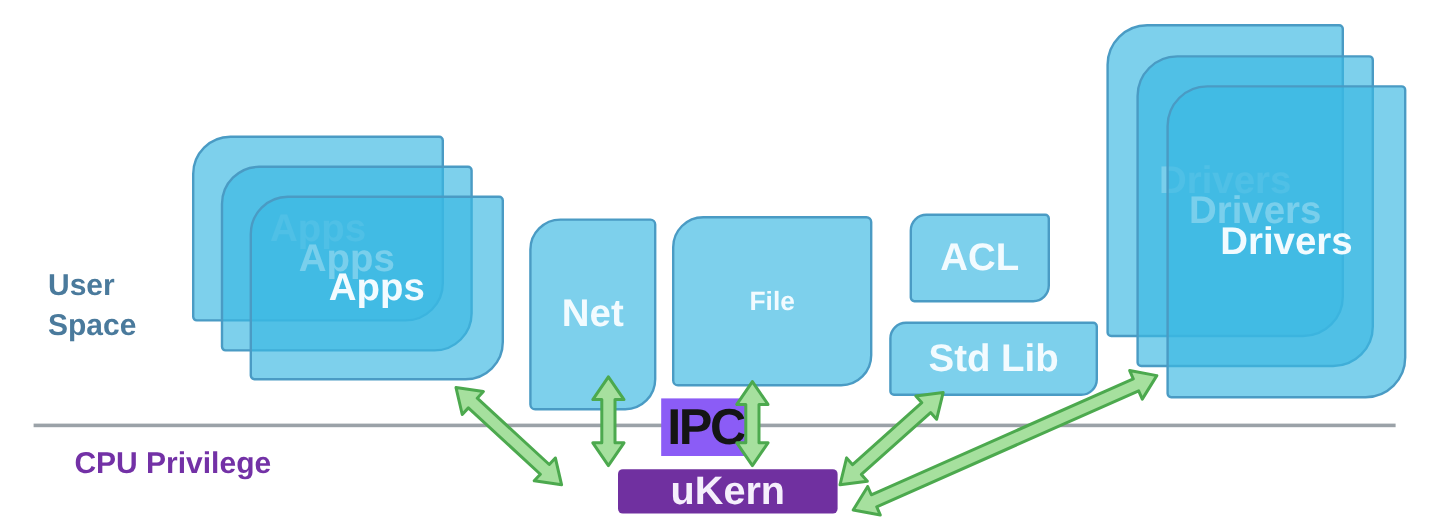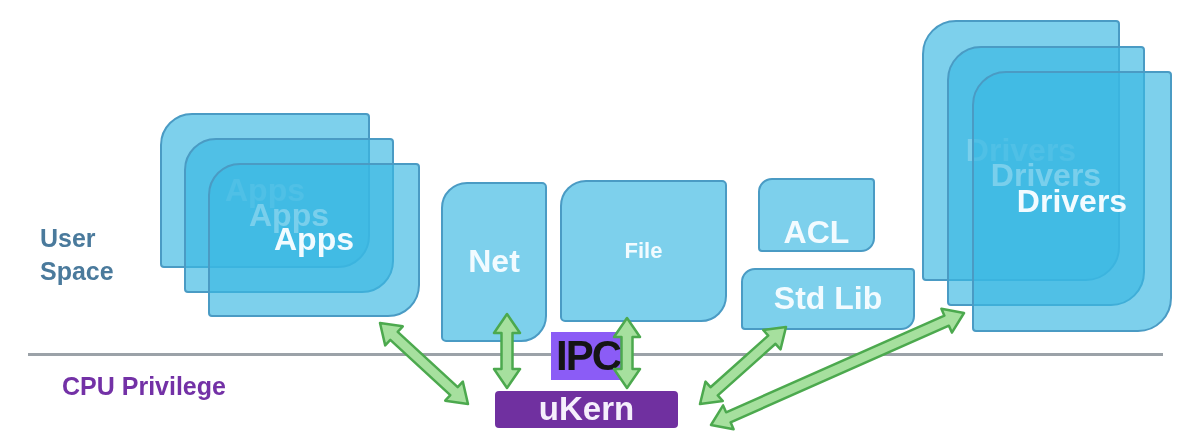--- a/index.html
+++ b/index.html
@@ -32,29 +32,29 @@
     color:var(--box-label-text);text-align:center;white-space:nowrap;
   }
   
   .b-apps-back  {left:160px;top:113px;width:210px;height:155px;border-radius:32px 4px 32px 4px;}
   .b-apps-mid   {left:184px;top:138px;width:210px;height:155px;border-radius:32px 4px 32px 4px;}
   .b-apps-front {left:208px;top:163px;width:212px;height:154px;border-radius:32px 4px 32px 4px;}
   
   .b-net        {left:441px;top:182px;width:106px;height:160px;border-radius:26px 5px 26px 5px;}
   .b-fs         {left:560px;top:180px;width:167px;height:142px;border-radius:26px 5px 26px 5px;}
   .b-fs .lbl{font-size:22px;}
-  .b-acl        {left:758px;top:178px;width:117px;height:74px;border-radius:14px 4px 14px 4px;justify-content:flex-end;}
+  .b-acl        {left:758px;top:178px;width:117px;height:74px;border-radius:14px 4px 14px 4px;}
   .b-stdlib     {left:741px;top:268px;width:174px;height:62px;border-radius:14px 4px 14px 4px;}
   
   .b-drv-back   {left:922px;top:20px;width:198px;height:261px;border-radius:34px 4px 34px 4px;}
   .b-drv-mid    {left:947px;top:46px;width:198px;height:260px;border-radius:34px 4px 34px 4px;}
   .b-drv-front  {left:972px;top:71px;width:200px;height:261px;border-radius:34px 4px 34px 4px;}
   
   .b-ukern{
-    left:495px;top:391px;width:183px;height:37px;border-radius:4px;
+    left:515px;top:391px;width:183px;height:37px;border-radius:4px;
     background:var(--ukern-fill);border:none;
   }
   .b-ukern .lbl{color:var(--ukern-label-text);font-size:33px;}
   
   #divider{
     position:absolute;left:28px;top:353px;width:1135px;height:3px;
     background:var(--divider);z-index:1;
   }
   
   #user-space{

